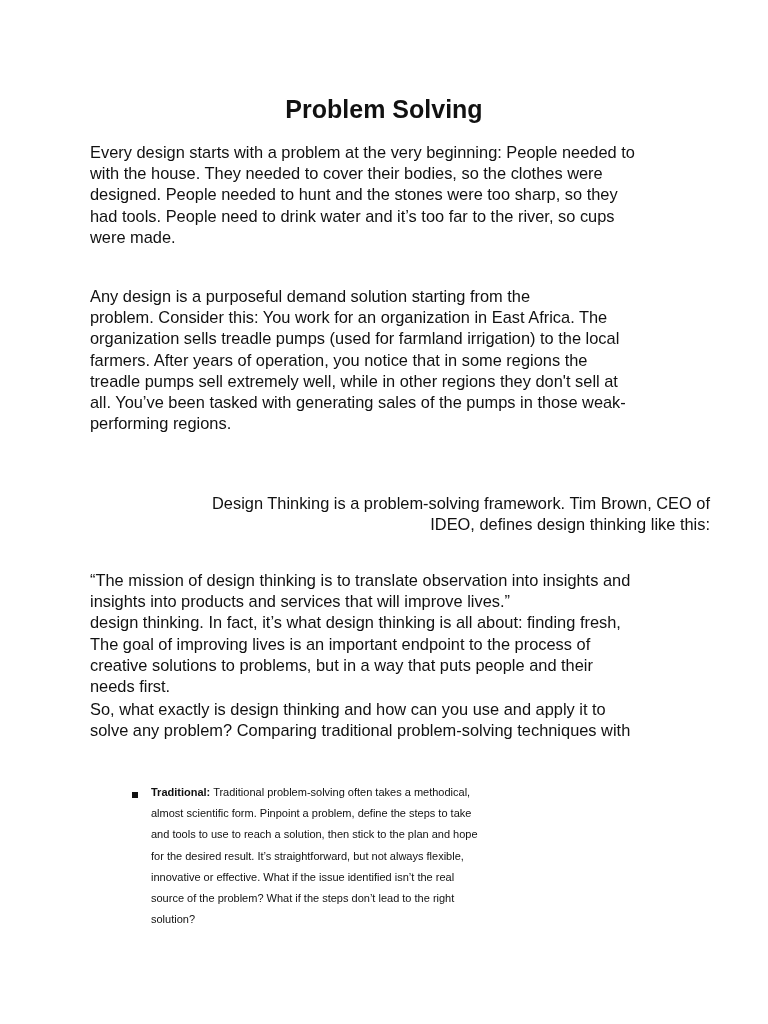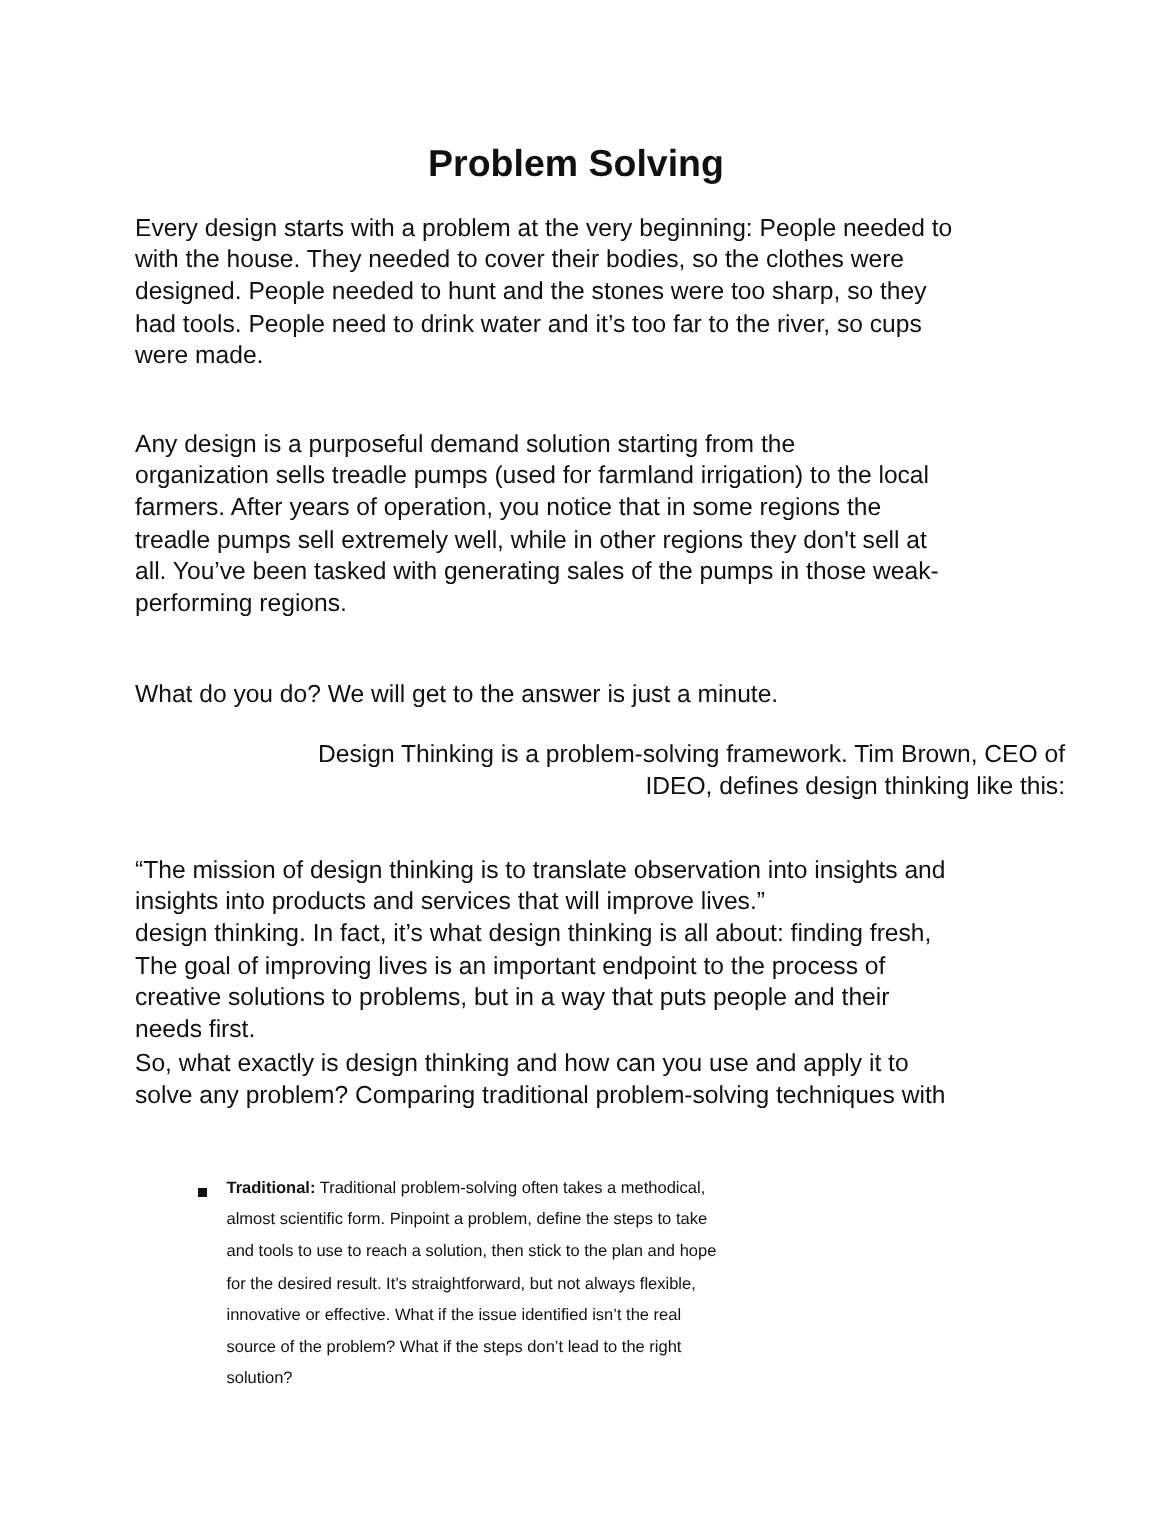--- a/index.html
+++ b/index.html
@@ -22,30 +22,28 @@
   <div class="para" style="top:142px;">
     <span class="ln">Every design starts with a problem at the very beginning: People needed to</span>
     <span class="ln">with the house. They needed to cover their bodies, so the clothes were</span>
     <span class="ln">designed. People needed to hunt and the stones were too sharp, so they</span>
     <span class="ln">had tools. People need to drink water and it’s too far to the river, so cups</span>
     <span class="ln">were made.</span>
   </div>
 
   <div class="para" style="top:286px;">
     <span class="ln">Any design is a purposeful demand solution starting from the</span>
+    <span class="ln">problem. Consider this: You work for an organization in East Africa. The</span>
     <span class="ln">organization sells treadle pumps (used for farmland irrigation) to the local</span>
     <span class="ln">farmers. After years of operation, you notice that in some regions the</span>
     <span class="ln">treadle pumps sell extremely well, while in other regions they don't sell at</span>
     <span class="ln">all. You’ve been tasked with generating sales of the pumps in those weak-</span>
     <span class="ln">performing regions.</span>
   </div>
 
-  <div class="para" style="top:453px;">
-    <span class="ln">What do you do? We will get to the answer is just a minute.</span>
-  </div>
 
   <div class="para" style="top:493px;text-align:right;">
     <span class="ln">Design Thinking is a problem-solving framework. Tim Brown, CEO of</span>
     <span class="ln">IDEO, defines design thinking like this:</span>
   </div>
 
   <div class="para" style="top:570px;">
     <span class="ln">“The mission of design thinking is to translate observation into insights and</span>
     <span class="ln">insights into products and services that will improve lives.”</span>
     <span class="ln">design thinking. In fact, it’s what design thinking is all about: finding fresh,</span>

